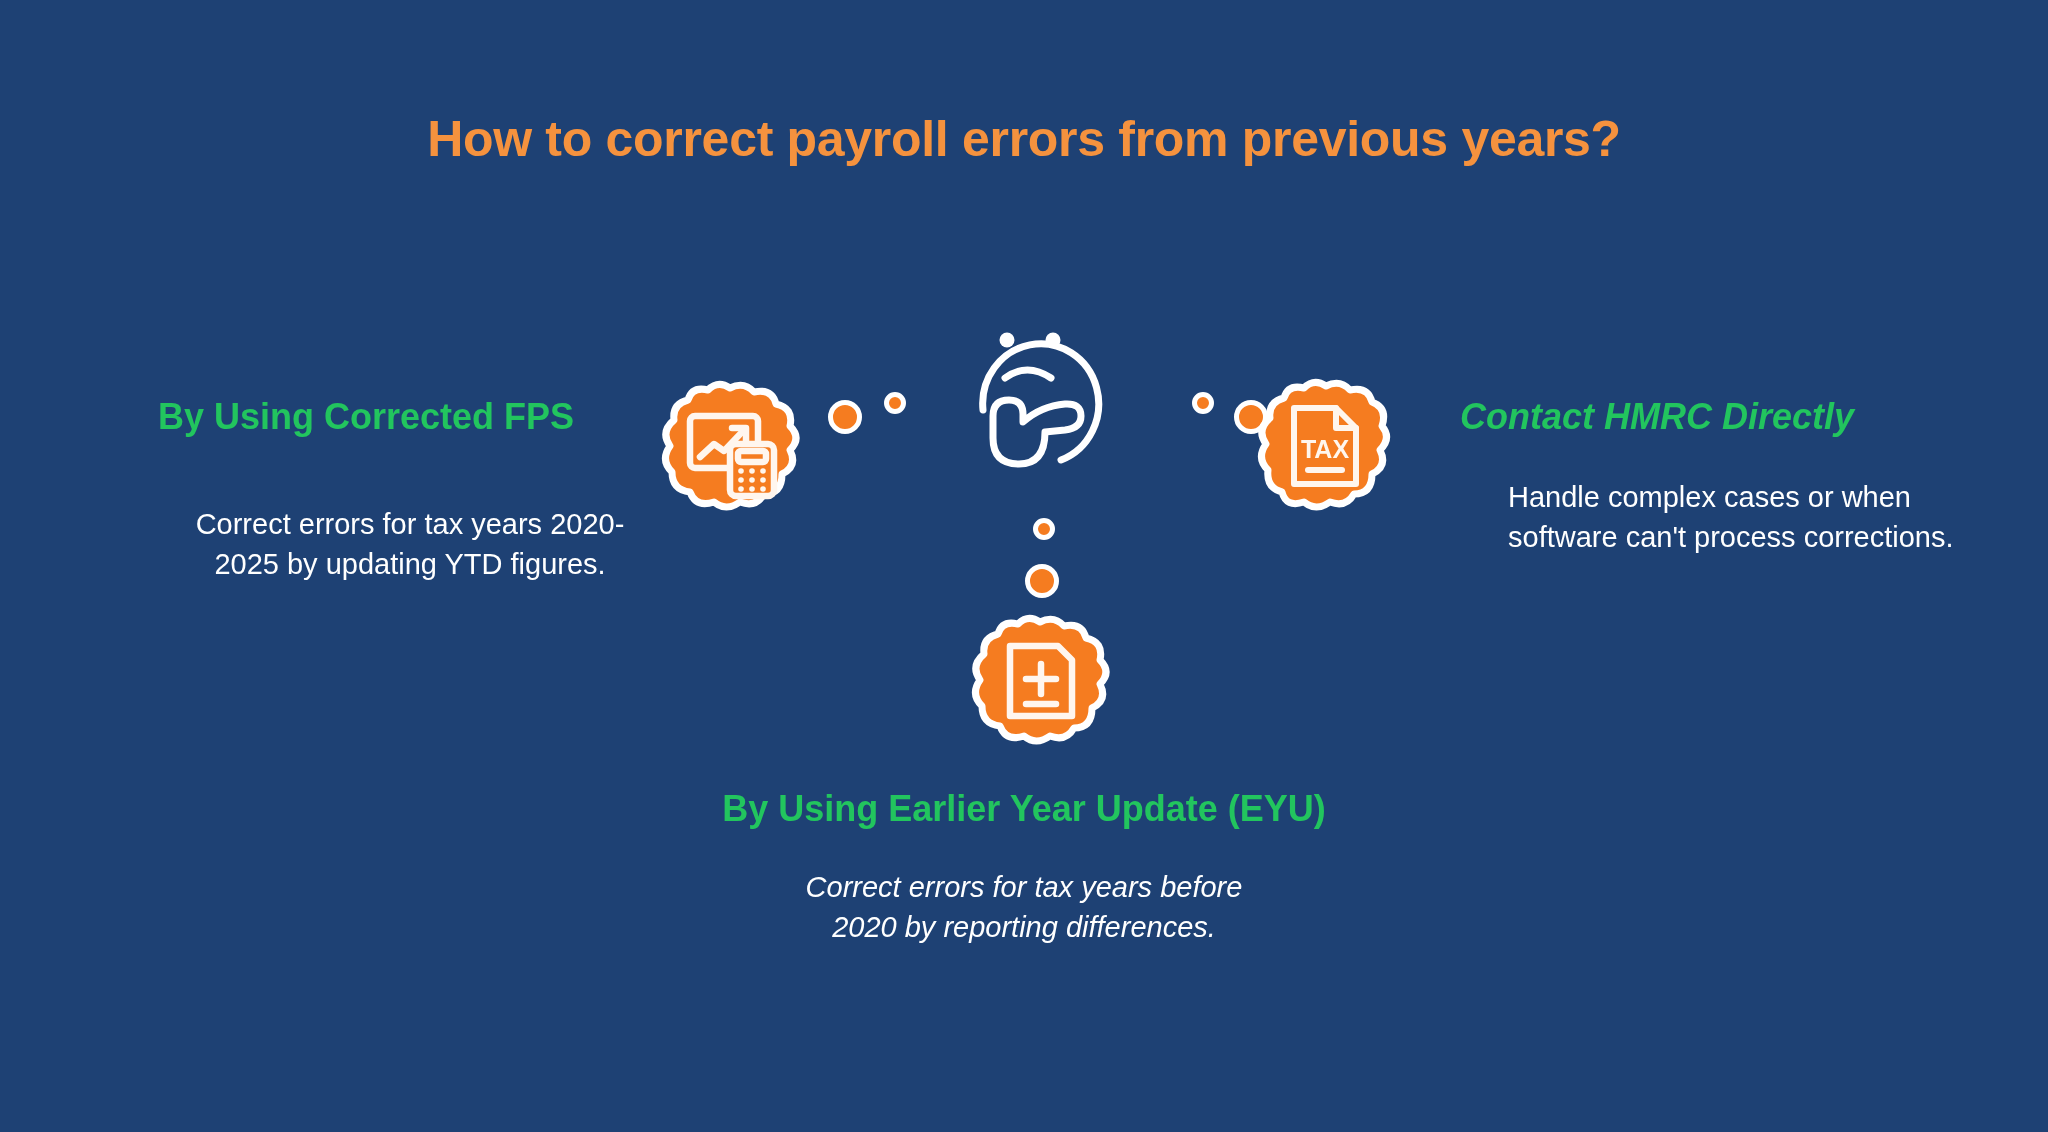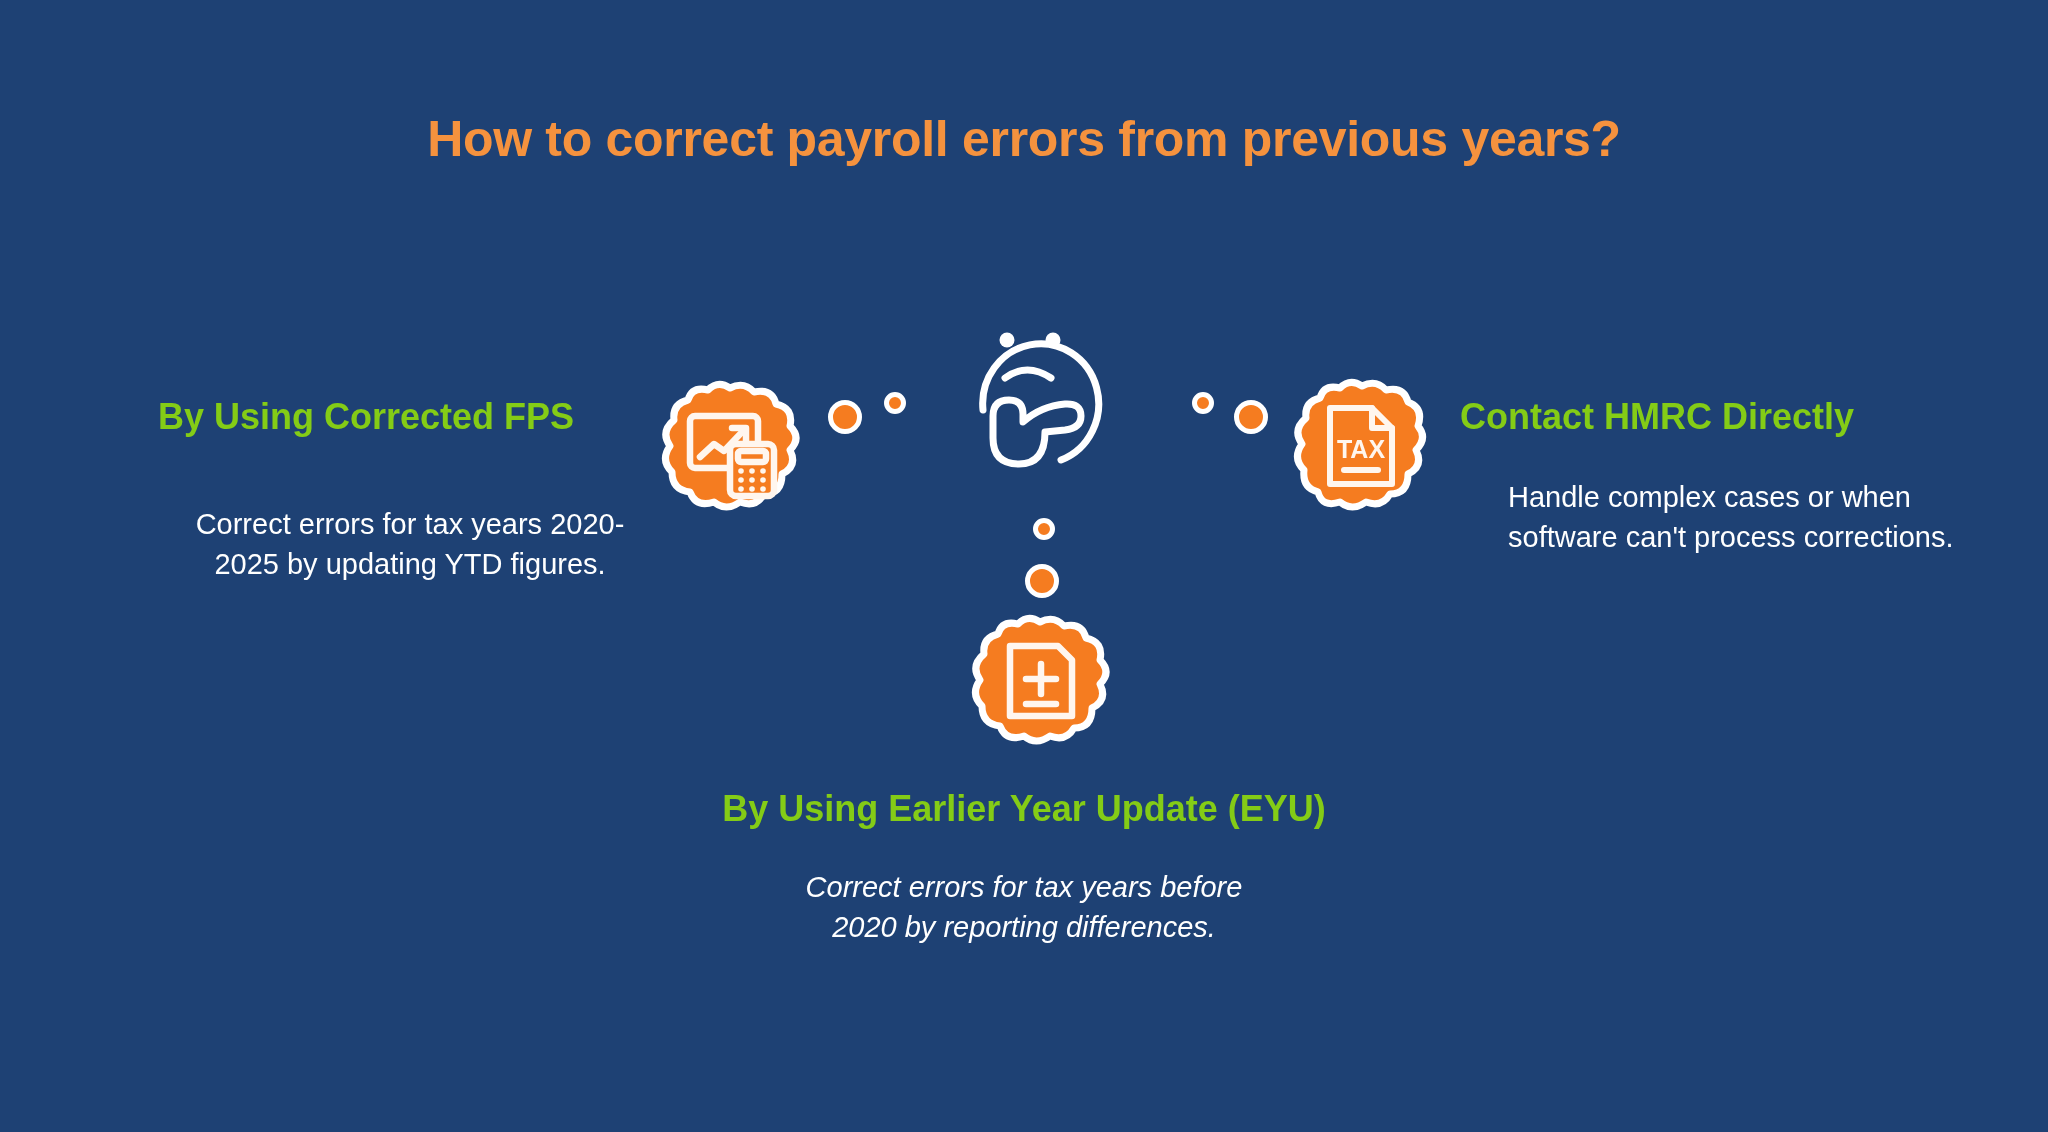--- a/index.html
+++ b/index.html
@@ -17,25 +17,25 @@
     text-align:center;
     font-size:50px; font-weight:bold;
     color:#F5923E;
     letter-spacing:-0.3px;
   }
 
   
   .heading {
     position:absolute;
     font-size:36px; font-weight:bold;
-    color:#84cc16;
+    color:#22c55e;
     white-space:nowrap;
   }
   .heading-left   { top:396px; left:158px; }
-  .heading-right  { top:396px; left:1460px; }
+  .heading-right  { top:396px; left:1460px;font-style:italic; }
   .heading-bottom { top:788px; left:0; width:2048px; text-align:center; }
 
   
   .body-text {
     position:absolute;
     font-size:29px; line-height:1.37;
     color:#FFFFFF;
   }
   .body-left   { top:505px; left:180px; width:460px; text-align:center; }
   .body-right  { top:478px; left:1460px; width:480px; text-align:left;margin-left:48px; }
@@ -143,21 +143,21 @@
         <circle cx="90" cy="107" r="2.8"></circle>
         <circle cx="101" cy="107" r="2.8"></circle>
       </g>
     </svg>
   </div>
 
   <div class="heading heading-right">Contact HMRC Directly</div>
 
   <div class="body-text body-right">Handle complex cases or when software can't process corrections.</div>
 
-  <div class="blob" style="left:1296px; top:380px;">
+  <div class="blob" style="left:1260px; top:380px;">
     <svg width="130" height="132" viewBox="0 0 130 132">
       <path d="M 24 18
                Q 28 4 44 8
                Q 54 -2 66 6
                Q 80 -1 90 10
                Q 108 6 112 22
                Q 128 28 122 46
                Q 132 58 120 70
                Q 128 86 112 94
                Q 112 114 94 114

